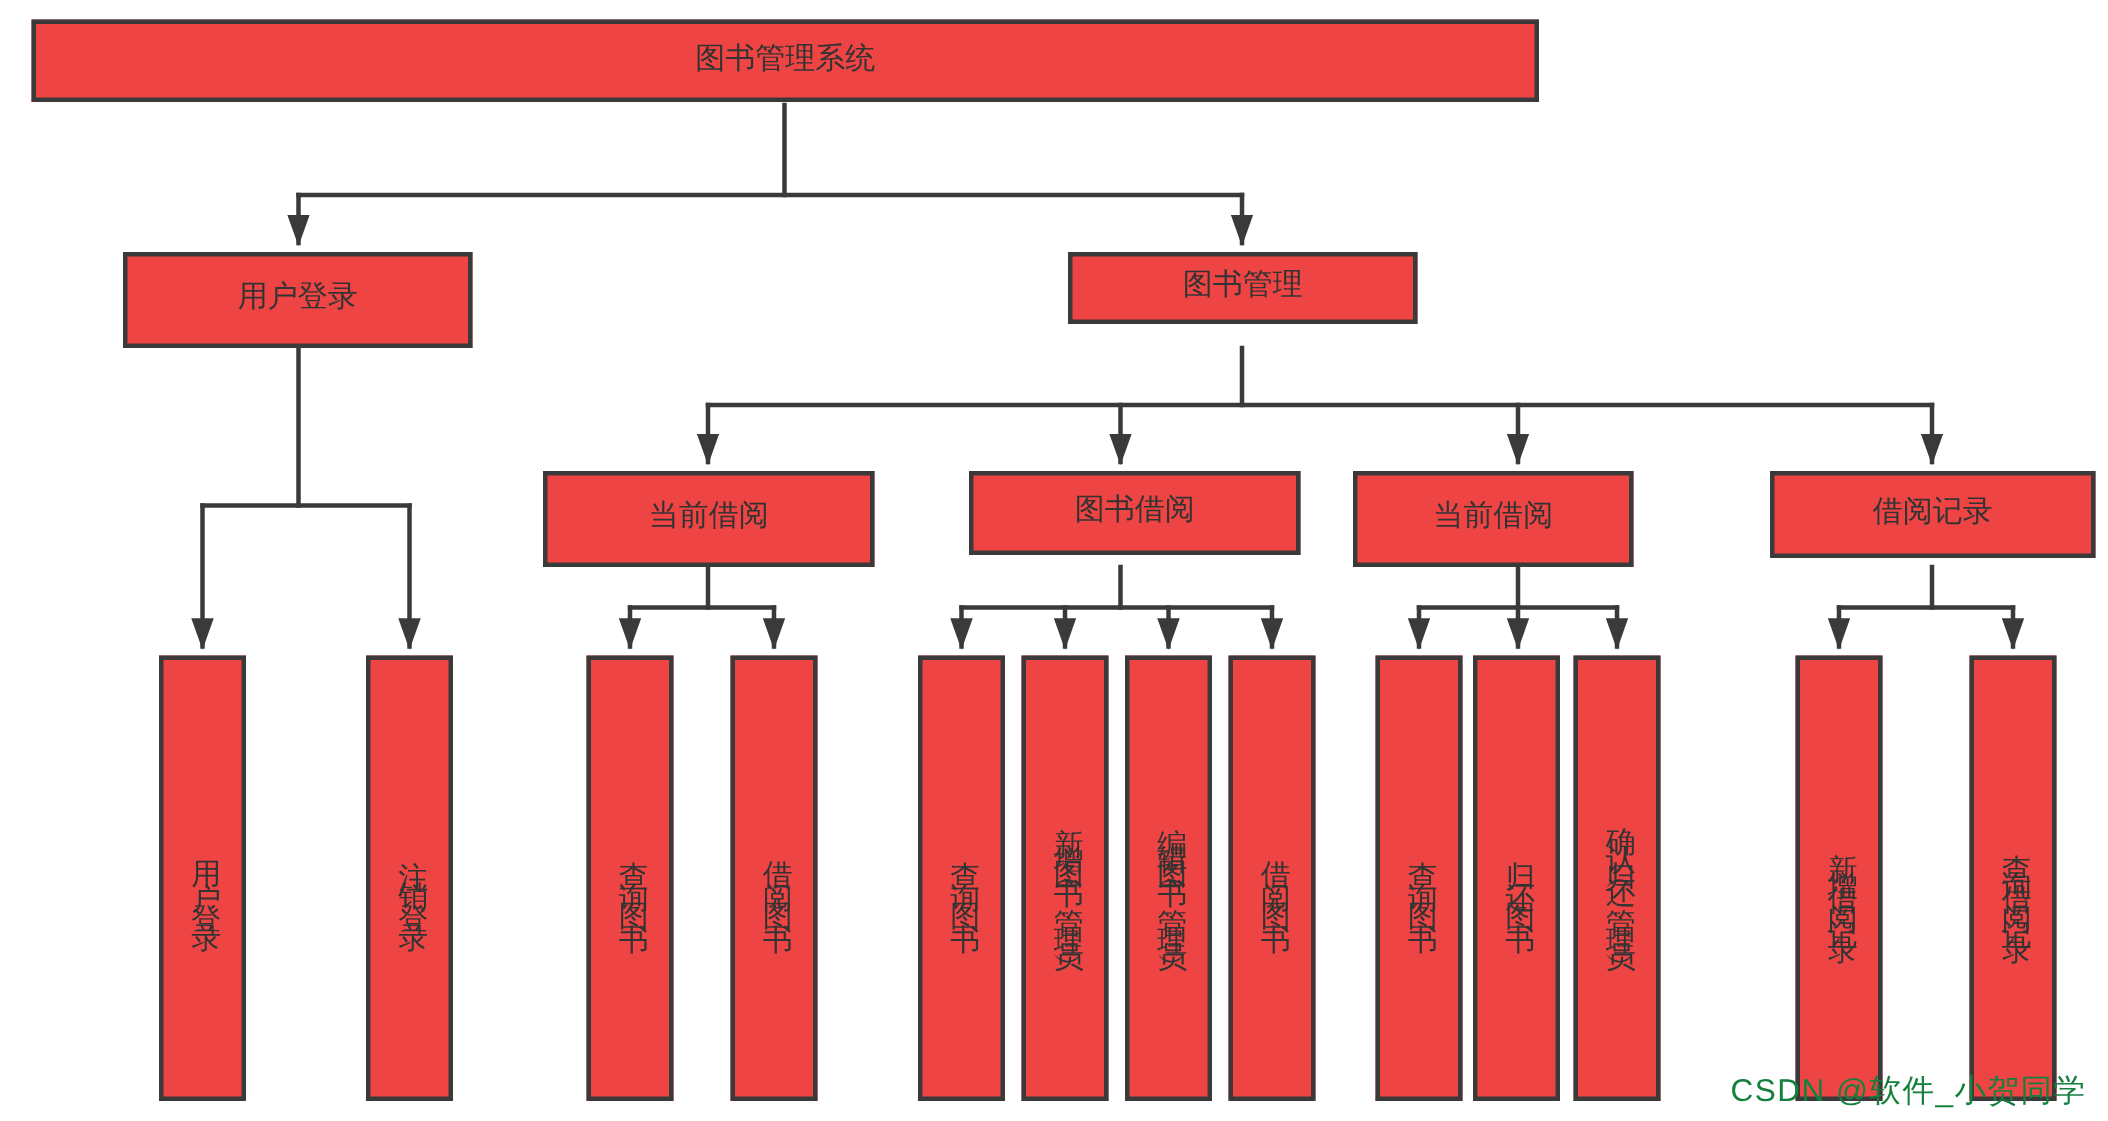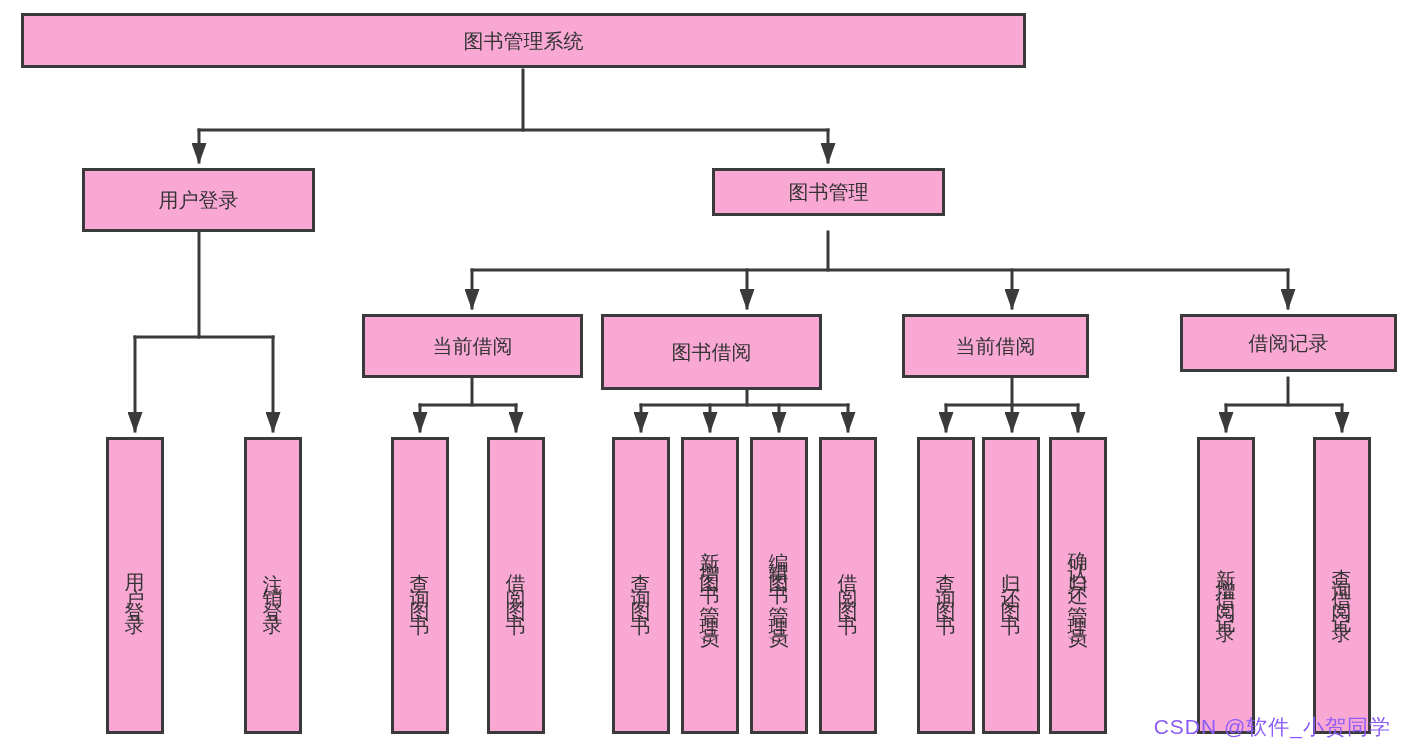--- a/index.html
+++ b/index.html
@@ -8,43 +8,44 @@
     width:1405px;height:747px;
     background:#ffffff;
     font-family:"Liberation Sans","DejaVu Sans",sans-serif;
     overflow:hidden;
   }
   .wires{position:absolute;left:0;top:0;width:1405px;height:747px;}
   .node{
     position:absolute;
     box-sizing:border-box;
     border:3px solid #3a3a3a;
-    background:#f9a8d4;
+    background:#ef4444;
     color:#333333;
     display:flex;
     align-items:center;
     justify-content:center;
     font-size:20px;
     line-height:1;
     text-align:center;
     white-space:nowrap;
+    font-family:Liberation Mono, monospace;
   }
   .node.v{
     writing-mode:vertical-rl;
     text-orientation:mixed;
     letter-spacing:14px;
     white-space:normal;
   }
   .node.v.tight{letter-spacing:11px;}
   .watermark{
     position:absolute;
     right:14px;
     bottom:6px;
     font-size:21px;
-    color:#8b5cf6;
+    color:#15803d;
     letter-spacing:1px;
     pointer-events:none;
   }
 </style>
 </head>
 <body>
 
 <div class="canvas">
 
   <svg class="wires" viewBox="0 0 1405 747" xmlns="http://www.w3.org/2000/svg" aria-hidden="true">
@@ -110,21 +111,21 @@
       </g>
     </g>
   </svg>
 
   <div class="node" style="left:21px;top:13px;width:1005px;height:55px">图书管理系统</div>
 
   <div class="node" style="left:82px;top:168px;width:233px;height:64px">用户登录</div>
   <div class="node" style="left:712px;top:168px;width:233px;height:48px">图书管理</div>
 
   <div class="node" style="left:362px;top:314px;width:221px;height:64px">当前借阅</div>
-  <div class="node" style="left:601px;top:314px;width:221px;height:76px">图书借阅</div>
+  <div class="node" style="left:646px;top:314px;width:221px;height:56px">图书借阅</div>
   <div class="node" style="left:902px;top:314px;width:187px;height:64px">当前借阅</div>
   <div class="node" style="left:1180px;top:314px;width:217px;height:58px">借阅记录</div>
 
   <div class="node v" style="left:106px;top:437px;width:58px;height:297px">用户登录</div>
   <div class="node v" style="left:244px;top:437px;width:58px;height:297px">注销登录</div>
 
   <div class="node v" style="left:391px;top:437px;width:58px;height:297px">查询图书</div>
   <div class="node v" style="left:487px;top:437px;width:58px;height:297px">借阅图书</div>
 
   <div class="node v" style="left:612px;top:437px;width:58px;height:297px">查询图书</div>

